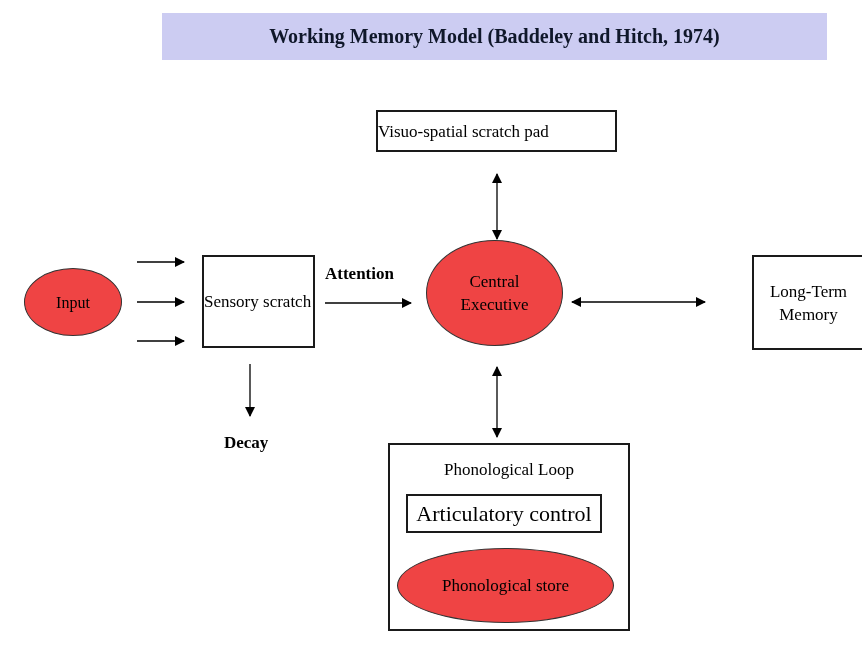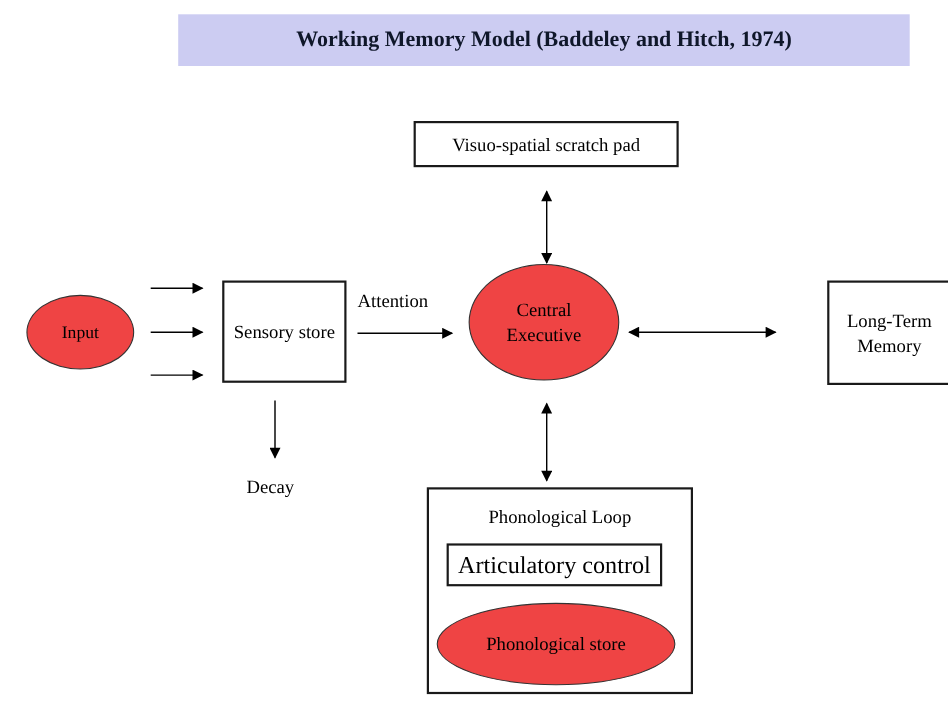--- a/index.html
+++ b/index.html
@@ -24,21 +24,21 @@
   .connectors {
     position: absolute;
     left: 0; top: 0;
     width: 862px; height: 653px;
   }
   .box {
     position: absolute;
     border: 2px solid #1a1a1a;
     background: #ffffff;
     box-sizing: border-box;
-    display: flex; align-items: center; justify-content: center;
+    display: flex; align-items: center; justify-content: flex-start;
     text-align: center;
     font-size: 17px;
     line-height: 23px;
   }
   .ellipse {
     position: absolute;
     border: 1px solid #333333;
     border-radius: 50%;
     background: #ef4444;
     box-sizing: border-box;
@@ -67,20 +67,21 @@
     position: absolute; left: 7px; top: 103px;
     width: 217px; height: 75px;
   }
   .input-ellipse  { left: 24px; top: 268px; width: 98px; height: 68px; font-size: 16px; }
   .central-ellipse{ left: 426px; top: 240px; width: 137px; height: 106px; }
   .central-ellipse span { display: inline-block; width: 82px; }
   .floating-label {
     position: absolute;
     font-size: 17px;
     white-space: nowrap;
+    font-weight: bold;
   }
   .attention { left: 325px; top: 264px; }
   .decay     { left: 224px; top: 433px; }
 </style>
 </head>
 <body>
 
 <div class="canvas">
 
   <div class="title-bar" style="background-color: rgb(204, 204, 242);">
@@ -105,21 +106,21 @@
 
   <div class="box visuo">
     <span>Visuo-spatial scratch pad</span>
   </div>
 
   <div class="ellipse input-ellipse">
     <span>Input</span>
   </div>
 
   <div class="box sensory">
-    <span>Sensory store</span>
+    <span>Sensory scratch</span>
   </div>
 
   <div class="floating-label attention">
     <span>Attention</span>
   </div>
 
   <div class="ellipse central-ellipse">
     <span>Central Executive</span>
   </div>
 

